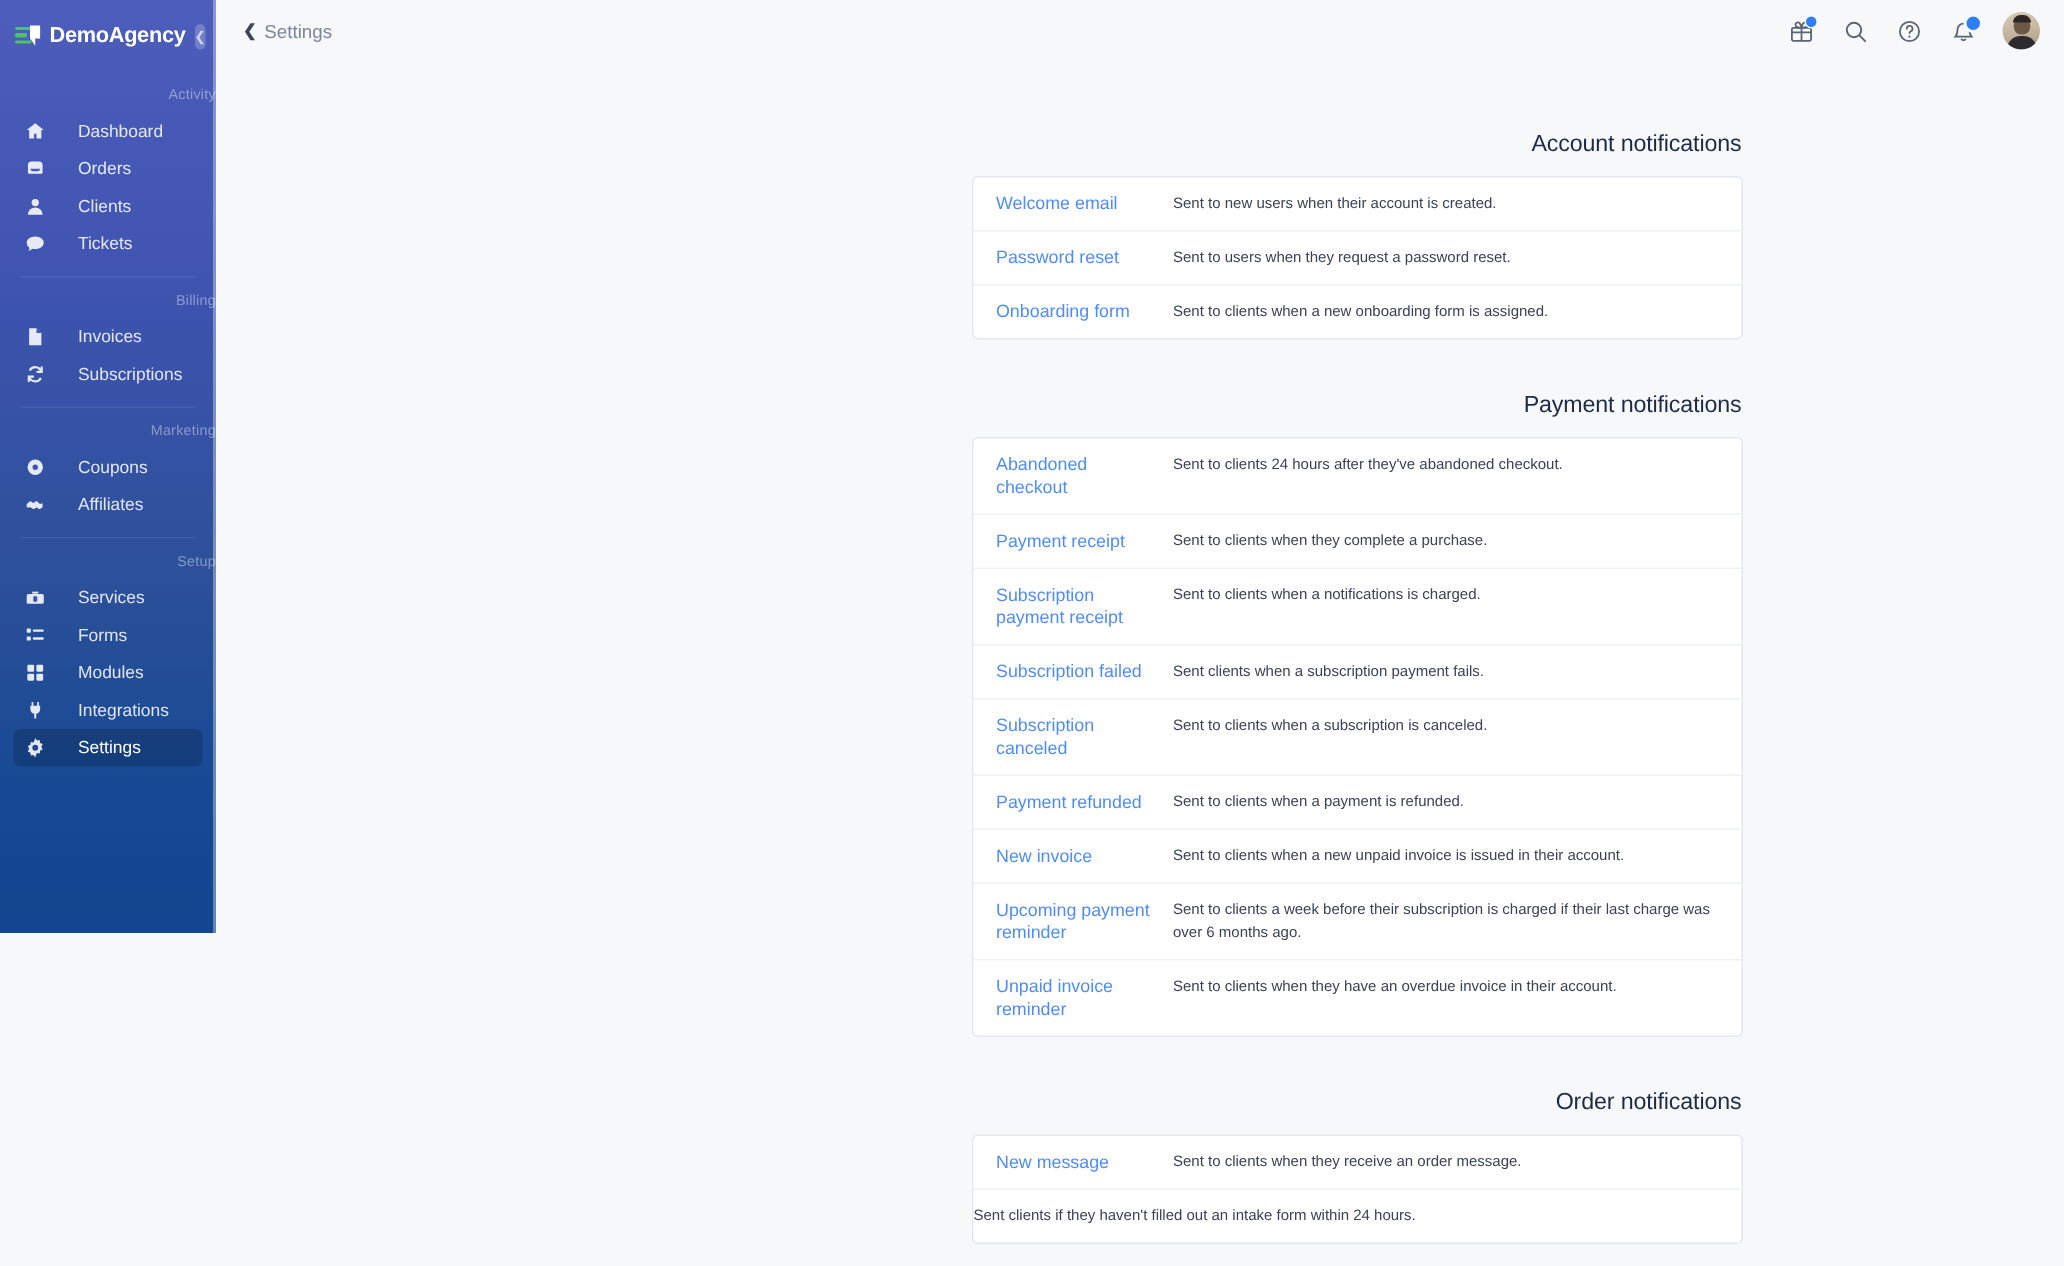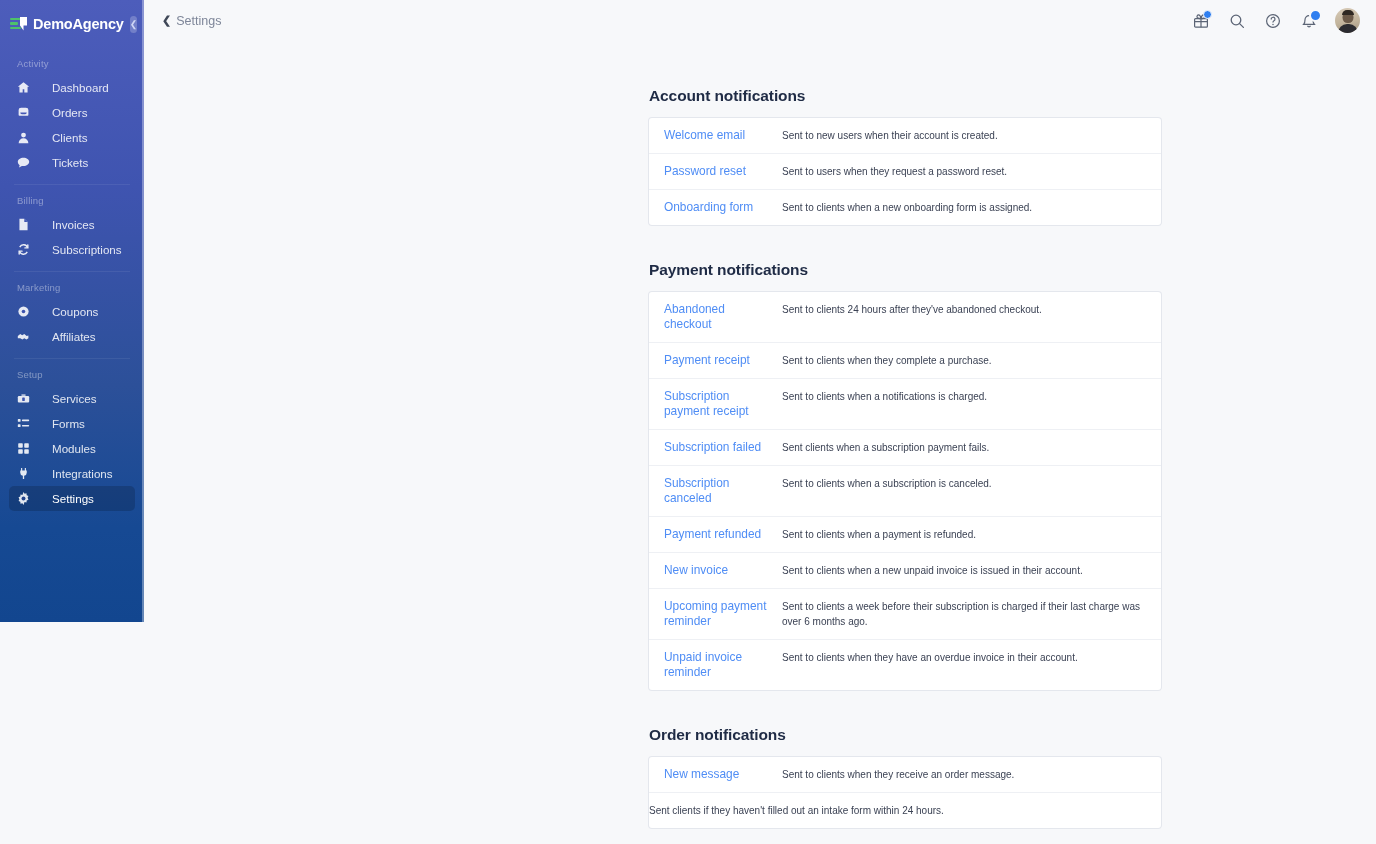--- a/index.html
+++ b/index.html
@@ -41,21 +41,21 @@
   .brand-name {
     font-size: 14.5px; font-weight: bold; letter-spacing: -.2px; color: #fff;
     white-space: nowrap;
   }
   .collapse-btn {
     margin-left: auto; width: 17px; height: 17px; border-radius: 4px;
     background: rgba(255,255,255,.22);
     display:flex; align-items:center; justify-content:center;
     font-size: 9px; line-height: 1; color: #cfd6f5; cursor: pointer;
   }
-  .nav { padding-top: 6px; }
+  .nav { padding-top: 6px; text-align: right; }
   .nav-section {
     font-size: 9.5px; color: rgba(255,255,255,.40); letter-spacing: .2px;
     padding: 10px 0 6px 17px; font-weight: normal;
   }
   .nav-item {
     display: flex; align-items: center; gap: 22px;
     height: 25px; margin: 0 9px; padding-left: 8px;
     border-radius: 5px; cursor: pointer;
     color: rgba(255,255,255,.86); font-size: 11.6px;
   }
@@ -85,22 +85,23 @@
     position: relative; flex:0 0 25px;
   }
   .avatar .head { position:absolute; left:50%; top:3px; transform:translateX(-50%); width:11px; height:12px; border-radius:50% 50% 45% 45%; background:#6b5948; }
   .avatar .hair { position:absolute; left:50%; top:2px; transform:translateX(-50%); width:12px; height:5px; border-radius:6px 6px 0 0; background:#2f2822; }
   .avatar .body { position:absolute; left:50%; bottom:0; transform:translateX(-50%); width:20px; height:9px; border-radius:9px 9px 0 0; background:#2b2b30; }
 
   
   .content { flex:1 1 auto; overflow-y: auto; padding: 0 0 30px 0; }
   .content-inner { width: 512px; margin: 0 auto 0 505px; }
   .section-title {
-    font-size: 15.5px; font-weight: bold; color: #1f2b45; letter-spacing:-.1px;
+    font-size: 15.5px; font-weight: normal; color: #1f2b45; letter-spacing:-.1px;
     margin: 36px 0 13px 0;
+    text-align: right;
   }
   .section-title.first { margin-top: 46px; }
   .card {
     background: #ffffff; border-radius: 3px; width: 512px;
     box-shadow: 0 0 0 1px rgba(225,228,235,.9);
   }
   .row { display: flex; border-bottom: 1px solid #eef0f4; min-height: 34px; justify-content: center; }
   .row:last-child { border-bottom: none; }
   .row .c1 {
     width: 133px; flex: 0 0 133px; padding: 10px 10px 10px 15px;

